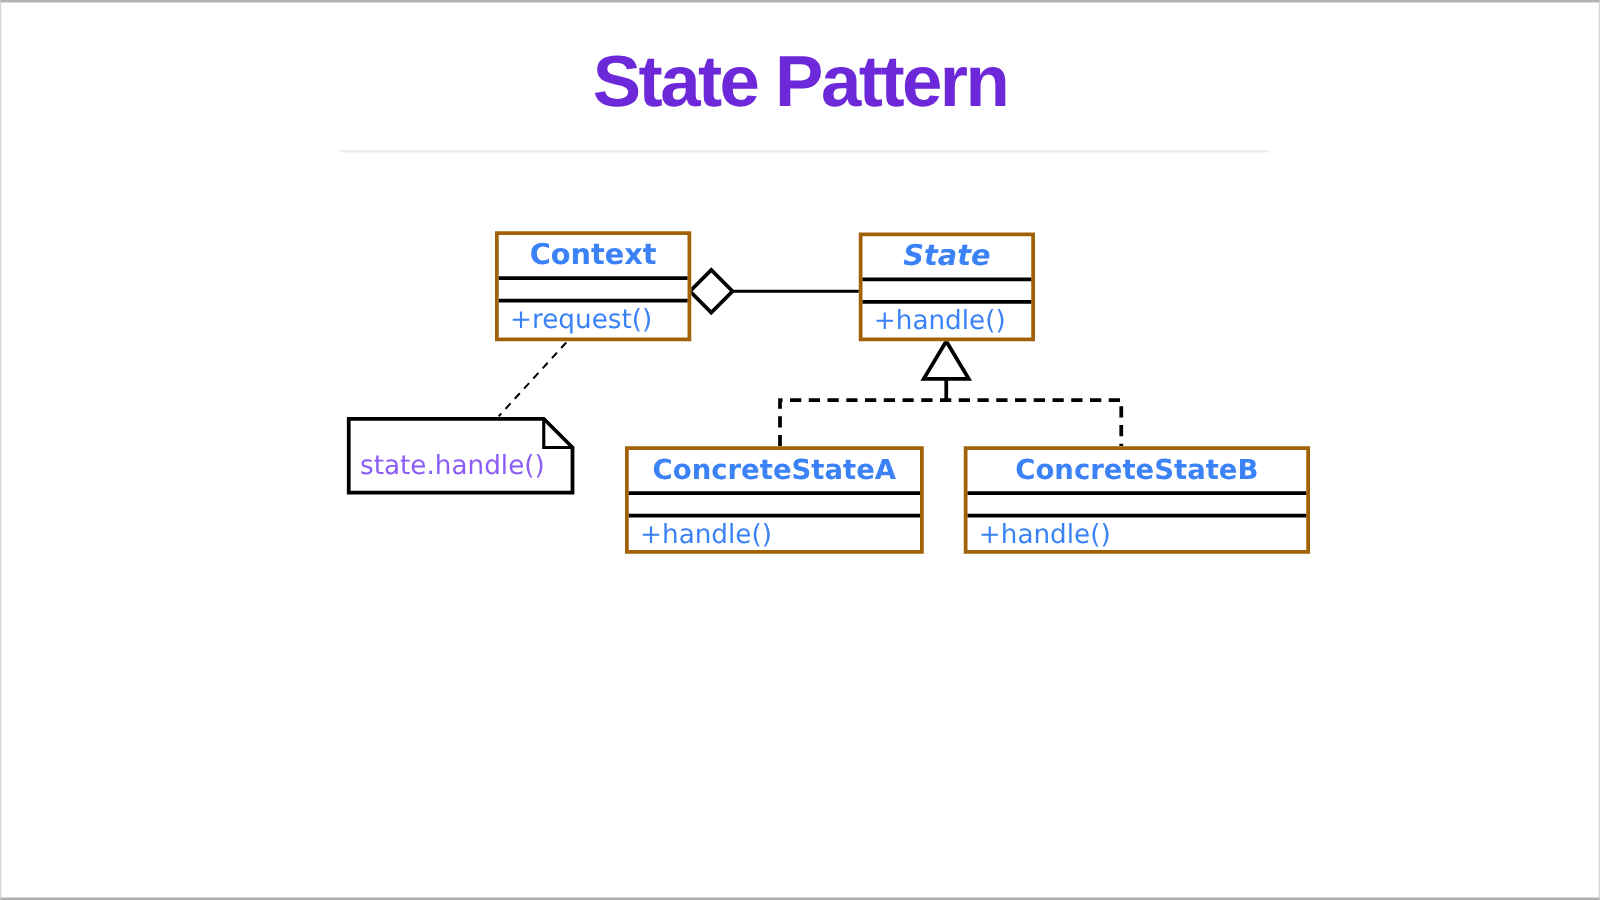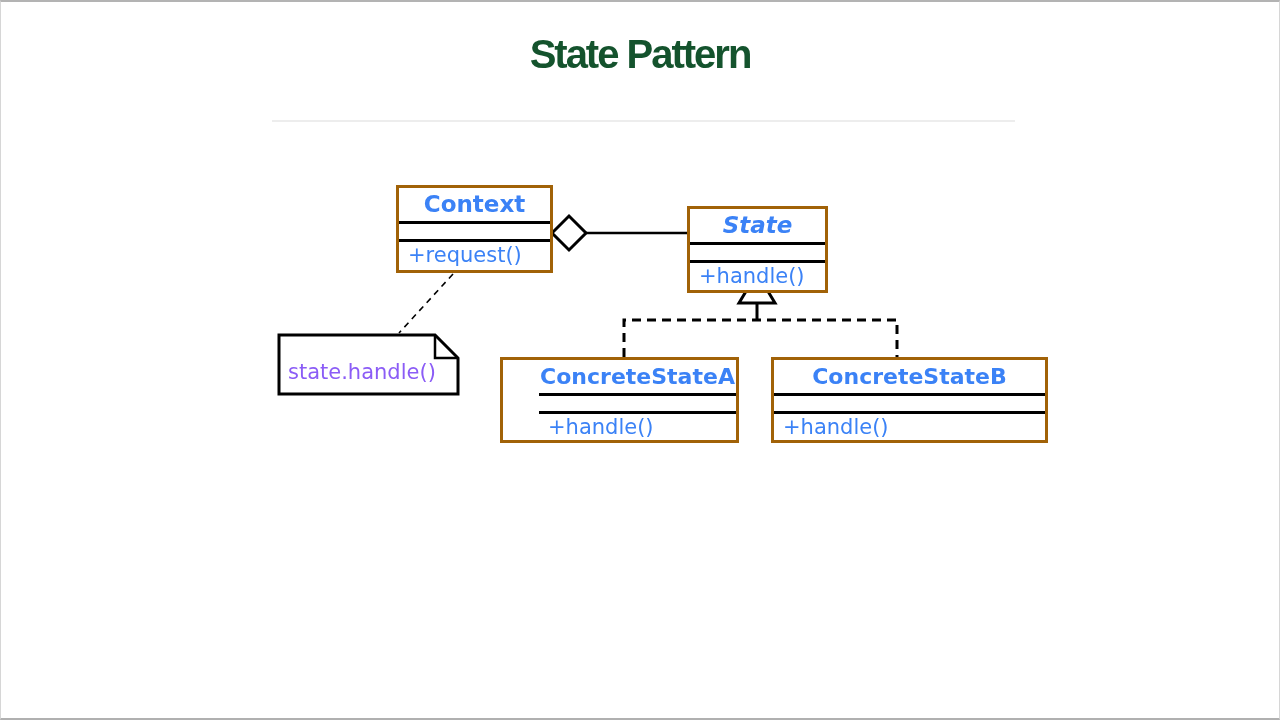--- a/index.html
+++ b/index.html
@@ -16,23 +16,23 @@
     font-family: "DejaVu Sans", sans-serif;
   }
 
   
   .page-title {
     position: absolute;
     left: 0; top: 30px; width: 100%;
     text-align: center;
     font-family: "Liberation Sans", sans-serif;
     font-weight: 800;
-    font-size: 40px;
+    font-size: 58px;
     letter-spacing: -2px;
-    color: #14532d;
+    color: #6d28d9;
   }
   .title-divider {
     position: absolute;
     left: 271px; top: 118px;
     width: 743px; height: 2px;
     background: #ededed;
   }
 
   
   .connector-layer {
@@ -62,22 +62,22 @@
     height: 15px;
     border-bottom: 3px solid #000000;
   }
   .uml-methods {
     font-size: 21px;
     line-height: 27px;
     padding-left: 9px;
     border-radius: 10px;
   }
   #class-context        { left: 395px; top: 183px; width: 157px; height: 88px; }
-  #class-state          { left: 686px; top: 184px; width: 141px; height: 87px; margin-top: 20px; }
-  #class-concrete-a     { left: 499px; top: 355px; width: 239px; height: 86px; padding-left: 36px; }
+  #class-state          { left: 686px; top: 184px; width: 141px; height: 87px; }
+  #class-concrete-a     { left: 499px; top: 355px; width: 239px; height: 86px; }
   #class-concrete-b     { left: 770px; top: 355px; width: 277px; height: 86px; }
   #class-concrete-a .uml-name, #class-concrete-b .uml-name { font-size: 22px; }
 
   
   .note-text {
     position: absolute;
     left: 287px; top: 358px;
     width: 160px;
     font-size: 21px;
     color: #8b5cf6;

